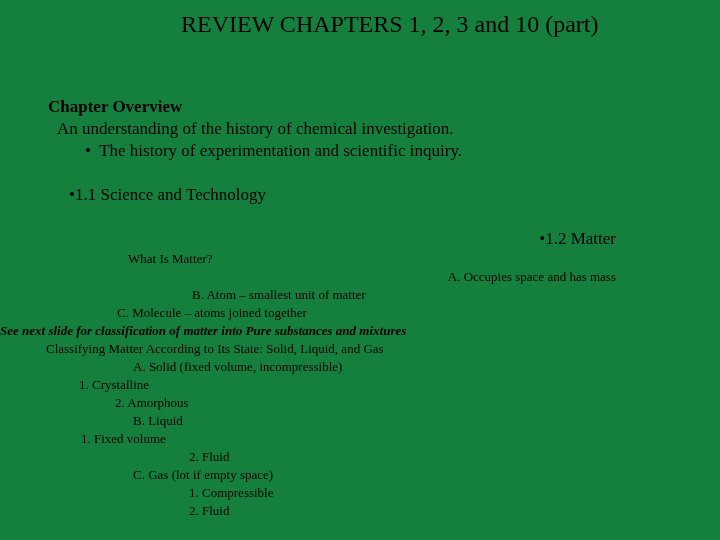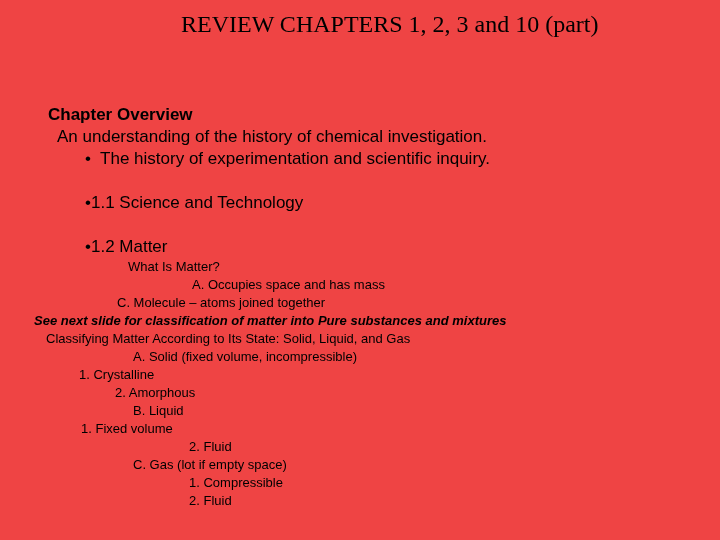--- a/index.html
+++ b/index.html
@@ -31,50 +31,51 @@
     top: 45px;
     font-family: "Liberation Serif", serif;
     font-size: 24px;
     line-height: 30px;
     font-weight: bold;
     white-space: pre;
   }
   .body {
     position: absolute;
     left: 0;
-    top: 104px;
+    top: 96px;
     width: 616px;
-    font-family: Liberation Sans, sans-serif;
+    font-family: Liberation Serif, serif;
   }
   .line {
     white-space: pre;
   }
   .s1 { font-size: 17px; line-height: 22px; }
   .s2 { font-size: 13px; line-height: 18px; }
   .blank.s1 { height: 22px; }
   .bold { font-weight: bold; }
   .bi { font-weight: bold; font-style: italic; }
 </style>
 </head>
 <body>
 
-<div class="slide" style="background: #ef4444; color: rgb(0, 0, 0);">
+<div class="slide" style="background: #15803d; color: rgb(0, 0, 0);">
   <div class="title">REVIEW CHAPTERS 1, 2, 3 and 10 (part)</div>
   <div class="body" id="body-lines">
       <div class="line s1 bold" style="padding-left: 48px;">Chapter Overview</div>
       <div class="line s1" style="padding-left: 57px;">An understanding of the history of chemical investigation.</div>
       <div class="line s1" style="padding-left: 85px;">•  The history of experimentation and scientific inquiry.</div>
       <div class="line s1 blank"></div>
-      <div class="line s1" style="padding-left: 85px;">•1.1 Science and Technology</div>
+      <div class="line s1" style="padding-left: 45px; margin-left: 24px;">•1.1 Science and Technology</div>
       <div class="line s1 blank"></div>
-      <div class="line s1" style="padding-left: 85px;">•1.2 Matter</div>
+      <div class="line s1" style="padding-left: 65px; text-align: right;">•1.2 Matter</div>
       <div class="line s2" style="padding-left: 128px;">What Is Matter?</div>
-      <div class="line s2" style="padding-left: 192px;">A. Occupies space and has mass</div>
+      <div class="line s2" style="padding-left: 192px; text-align: right;">A. Occupies space and has mass</div>
+      <div class="line s2" style="padding-left: 192px;">B. Atom – smallest unit of matter</div>
       <div class="line s2" style="padding-left: 117px;">C. Molecule – atoms joined together</div>
-      <div class="line s2 bi" style=" margin-left: 34px;">See next slide for classification of matter into Pure substances and mixtures</div>
+      <div class="line s2 bi" style="">See next slide for classification of matter into Pure substances and mixtures</div>
       <div class="line s2" style="padding-left: 46px;">Classifying Matter According to Its State: Solid, Liquid, and Gas</div>
       <div class="line s2" style="padding-left: 133px;">A. Solid (fixed volume, incompressible)</div>
       <div class="line s2" style="padding-left: 79px;">1. Crystalline</div>
       <div class="line s2" style="padding-left: 115px;">2. Amorphous</div>
       <div class="line s2" style="padding-left: 133px;">B. Liquid</div>
       <div class="line s2" style="padding-left: 81px;">1. Fixed volume</div>
       <div class="line s2" style="padding-left: 189px;">2. Fluid</div>
       <div class="line s2" style="padding-left: 133px;">C. Gas (lot if empty space)</div>
       <div class="line s2" style="padding-left: 189px;">1. Compressible</div>
       <div class="line s2" style="padding-left: 189px;">2. Fluid</div>

